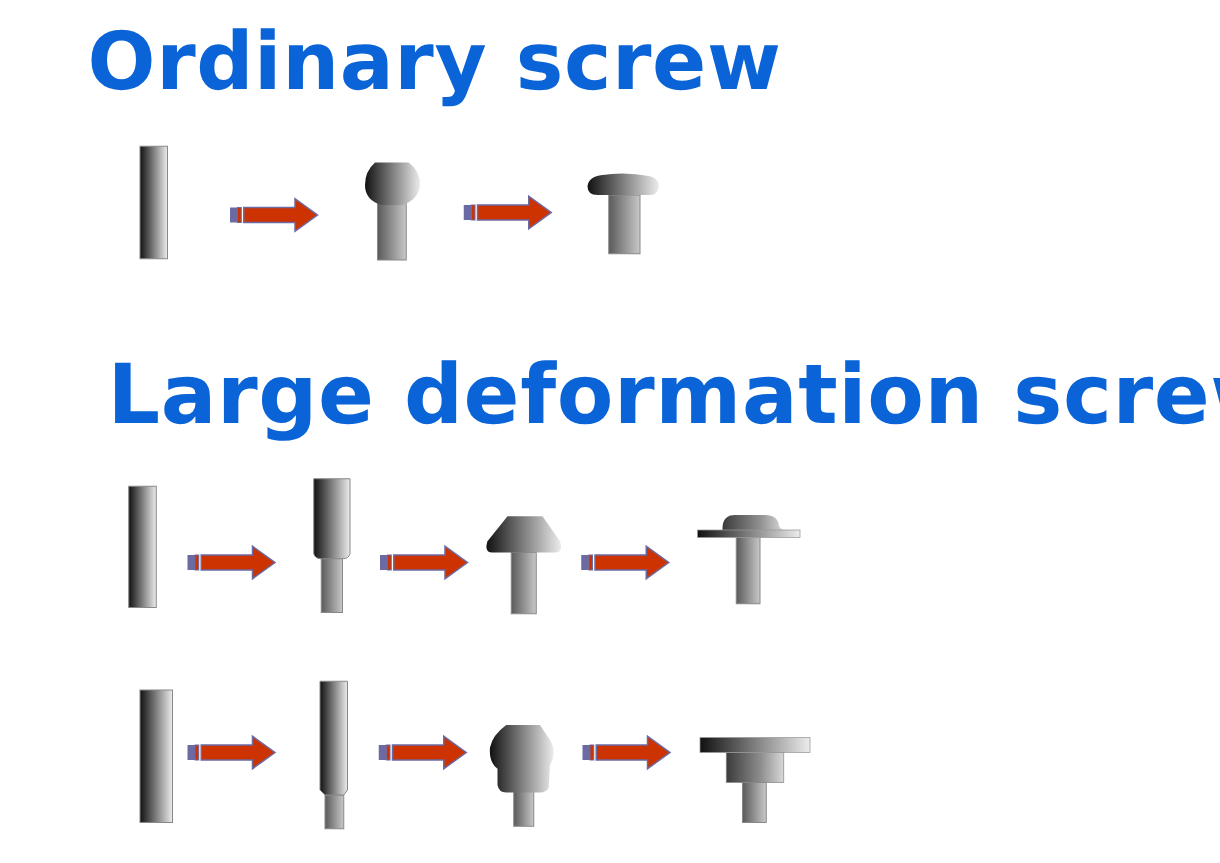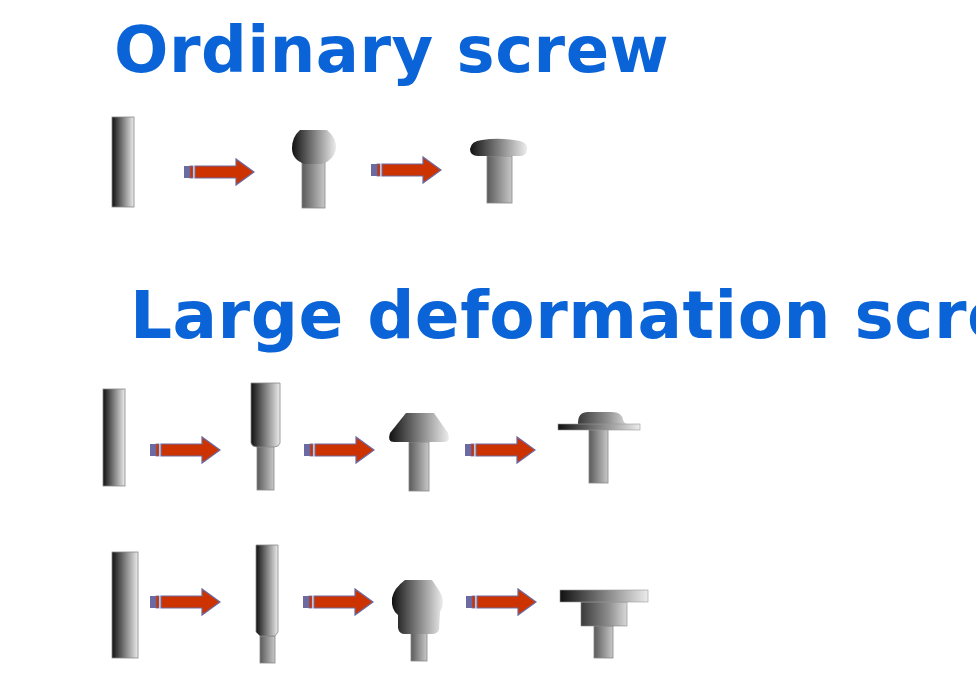--- a/index.html
+++ b/index.html
@@ -1,17 +1,17 @@
 <!DOCTYPE html>
 <html><head>
 <meta charset="utf-8">
 <style>
   html, body { margin:0; padding:0; background:#ffffff; }
   body { width:976px; height:690px; position:relative; overflow:hidden; font-family:"DejaVu Sans", sans-serif; }
-  .title { position:absolute; color:#0a64d8; font-weight:bold; white-space:nowrap; letter-spacing:0.5px; line-height:1;margin-left:44px; }
+  .title { position:absolute; color:#0a64d8; font-weight:bold; white-space:nowrap; letter-spacing:0.5px; line-height:1; }
   #t1 { left:70px; top:18px; font-size:64px; }
   #t2 { left:86px; top:283px; font-size:66px; }
   svg.canvas { position:absolute; left:0; top:0; }
 </style>
 </head>
 <body>
 
 <div class="title" id="t1">Ordinary screw</div>
 <div class="title" id="t2">Large deformation screw</div>
 

